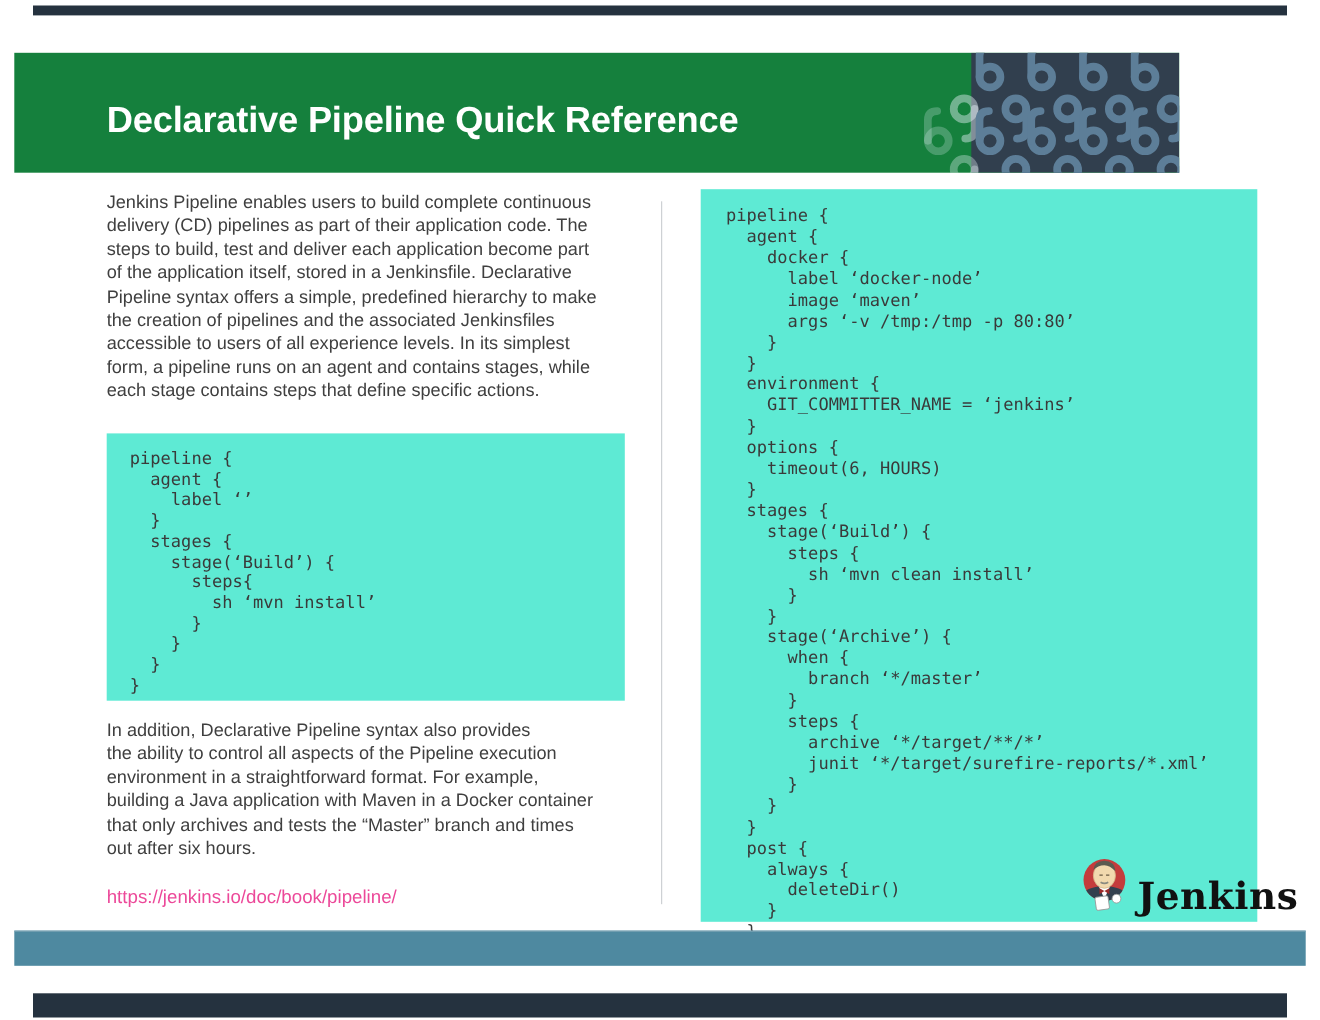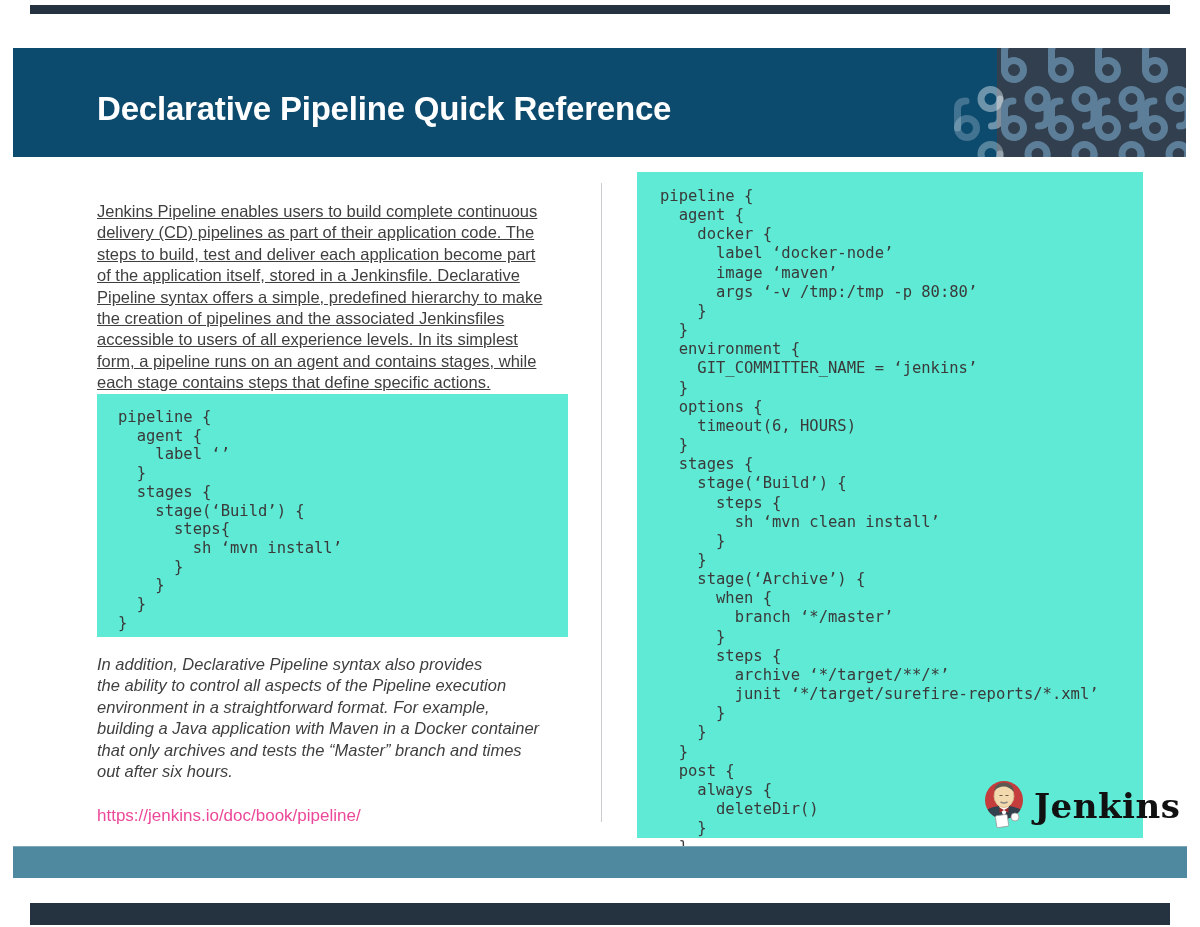--- a/index.html
+++ b/index.html
@@ -2,39 +2,39 @@
 <html><head>
 <meta charset="utf-8">
 <style>
   html,body{margin:0;padding:0;background:#ffffff;}
   body{width:1200px;height:927px;position:relative;font-family:"Liberation Sans",sans-serif;overflow:hidden;}
 
   .bar-navy-top{position:absolute;left:30px;top:5px;width:1140px;height:9px;background:#25323f;}
   .bar-navy-bottom{position:absolute;left:30px;top:903px;width:1140px;height:22px;background:#25323f;}
   .bar-teal-footer{position:absolute;left:13px;top:846px;width:1174px;height:31px;background:#4e89a0;border-top:1px solid #7fa6b6;}
 
-  .header-band{position:absolute;left:13px;top:48px;width:1173px;height:109px;background:#0c4a6e;}
+  .header-band{position:absolute;left:13px;top:48px;width:1059px;height:109px;background:#15803d;}
   .header-title{position:absolute;left:84px;top:0;height:109px;display:flex;align-items:center;
     color:#ffffff;font-size:33px;font-weight:bold;letter-spacing:-0.2px;padding-top:6px;}
   .pattern-wrap{position:absolute;right:0;top:0;width:240px;height:109px;}
   .para{color:#3f3f3f;font-size:16.5px;line-height:21.4px;white-space:pre-line;}
-  #intro{position:absolute;left:97px;top:201px;width:505px;text-decoration:underline;}
-  #detail{position:absolute;left:97px;top:654px;width:505px;font-style:italic;}
+  #intro{position:absolute;left:97px;top:174px;width:505px;}
+  #detail{position:absolute;left:97px;top:654px;width:505px;}
   .doc-link{position:absolute;left:97px;top:806px;font-size:17px;color:#ec4899;text-decoration:none;}
 
   .code-card{background:#5eead4;color:#3a3a3a;font-family:"Liberation Mono","DejaVu Sans Mono",monospace;}
   .code-card pre{margin:0;white-space:pre;}
   #simple-card{position:absolute;left:97px;top:394px;width:471px;height:243px;}
   #simple-card pre{padding:14px 0 0 21px;font-size:15.5px;line-height:18.7px;}
   #full-card{position:absolute;left:637px;top:172px;width:506px;height:666px;}
   #full-card pre{padding:15px 0 0 23px;font-size:15.5px;line-height:19.15px;}
 
   .divider{position:absolute;left:601px;top:183px;width:1px;height:639px;background:#c9cdd0;}
 
-  .logo-row{position:absolute;left:345px;top:604px;display:flex;align-items:center;}
+  .logo-row{position:absolute;left:345px;top:604px;display:flex;align-items:flex-end;}
   .wordmark{font-family:"DejaVu Serif","Liberation Serif",serif;font-weight:bold;font-size:34px;color:#111111;margin-left:8px;letter-spacing:0.5px;}
 </style>
 </head>
 <body>
 
 <div class="bar-navy-top"></div>
 
 <div class="header-band">
   <div class="header-title">Declarative Pipeline Quick Reference</div>
   <div class="pattern-wrap">

